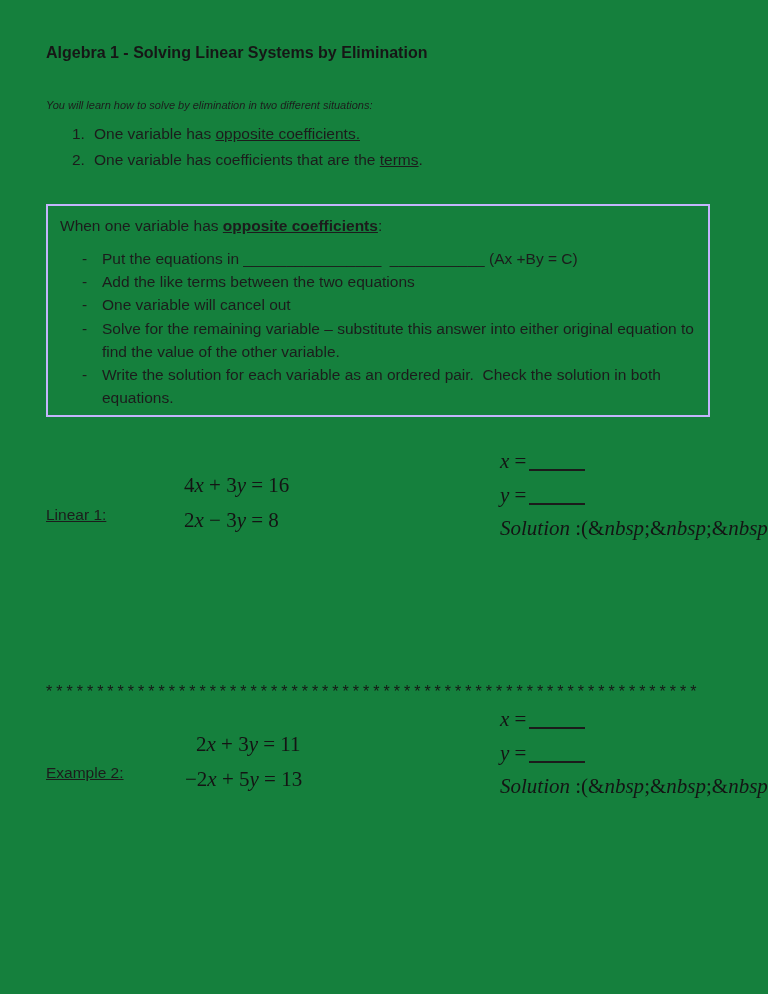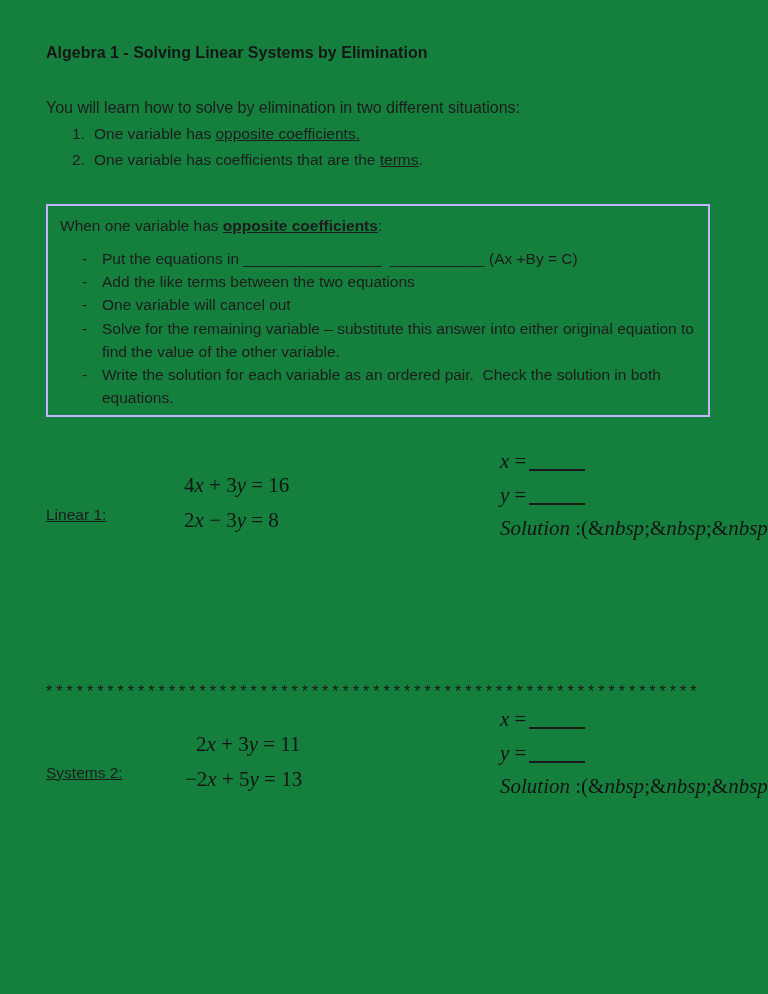--- a/index.html
+++ b/index.html
@@ -11,21 +11,22 @@
     height: 994px;
     background: #15803d;
     overflow: hidden;
   }
   .title {
     position: absolute; left: 46px; top: 44px;
     font-size: 16px; font-weight: bold; color: #161616;
   }
   .intro {
     position: absolute; left: 46px; top: 99px;
-    font-size: 16px;
+    font-size: 11px;
+    font-style: italic;
   }
   .situations { position: absolute; left: 72px; top: 125px; }
   .list-item { display: flex; height: 26px; font-size: 15.5px; align-items: baseline; }
   .list-item .num { width: 22px; }
   .u { text-decoration: underline; }
   .box {
     position: absolute; left: 46px; top: 204px;
     width: 664px; height: 213px;
     border: 2px solid #c4b5fd;
     padding: 8px 12px 0 12px;
@@ -103,21 +104,21 @@
     <div class="math eq">2<i>x</i> − 3<i>y</i> = 8</div>
   </div>
   <div class="answers" style="left:500px; top:448px;">
     <div class="ans-line"><span class="math"><i>x</i> =</span><span class="blank"></span></div>
     <div class="ans-line"><span class="math"><i>y</i> =</span><span class="blank"></span></div>
     <div class="ans-line"><span class="math"><i>Solution</i> :(&amp;<i>nbsp</i>;&amp;<i>nbsp</i>;&amp;<i>nbsp</i>;&amp;;,&amp;;&amp;;&amp;;&amp;;&amp;;)</span></div>
   </div>
 
   <div class="divider">****************************************************************</div>
 
-  <span class="ex-label" style="left:46px; top:764px;">Systems 2:</span>
+  <span class="ex-label" style="left:46px; top:764px;">Example 2:</span>
   <div class="eqs ex2-eqs" style="left:185px; top:727px;">
     <div class="math eq">2<i>x</i> + 3<i>y</i> = 11</div>
     <div class="math eq">−2<i>x</i> + 5<i>y</i> = 13</div>
   </div>
   <div class="answers" style="left:500px; top:706px;">
     <div class="ans-line"><span class="math"><i>x</i> =</span><span class="blank"></span></div>
     <div class="ans-line"><span class="math"><i>y</i> =</span><span class="blank"></span></div>
     <div class="ans-line"><span class="math"><i>Solution</i> :(&amp;<i>nbsp</i>;&amp;<i>nbsp</i>;&amp;<i>nbsp</i>;&amp;;,&amp;;&amp;;&amp;;&amp;;&amp;;)</span></div>
   </div>
 

